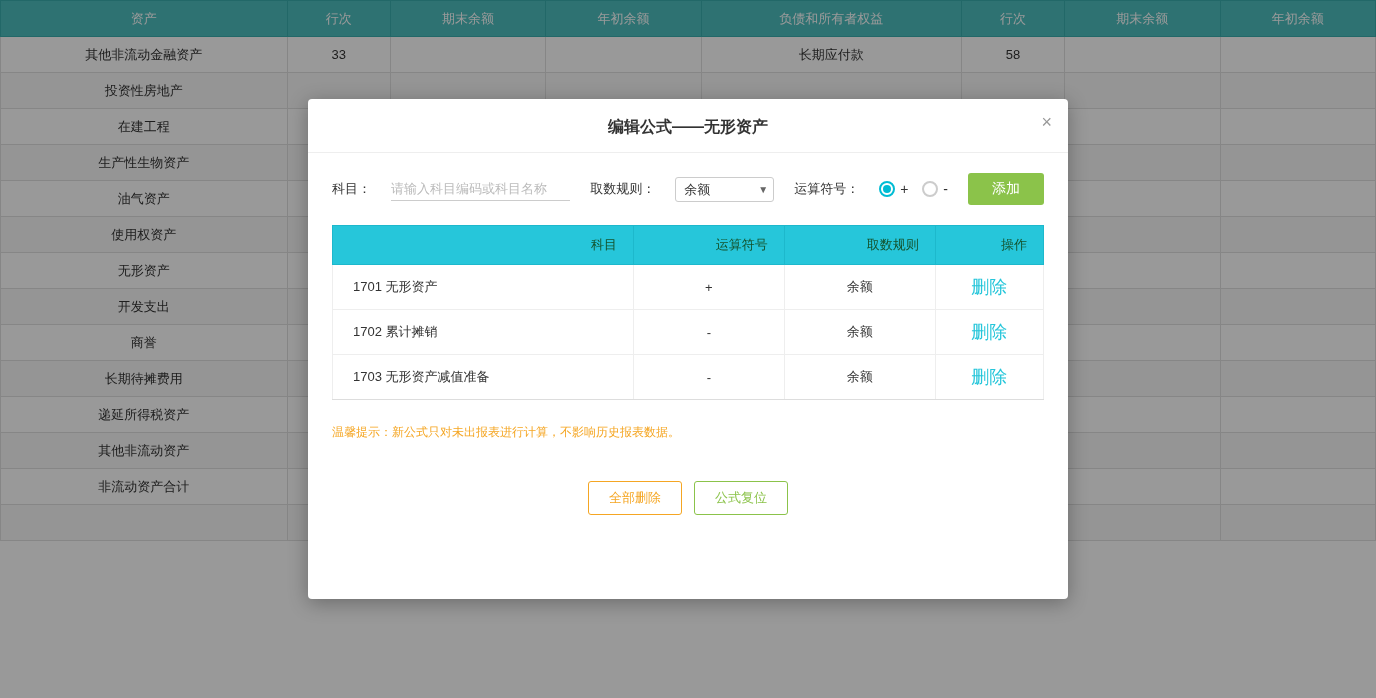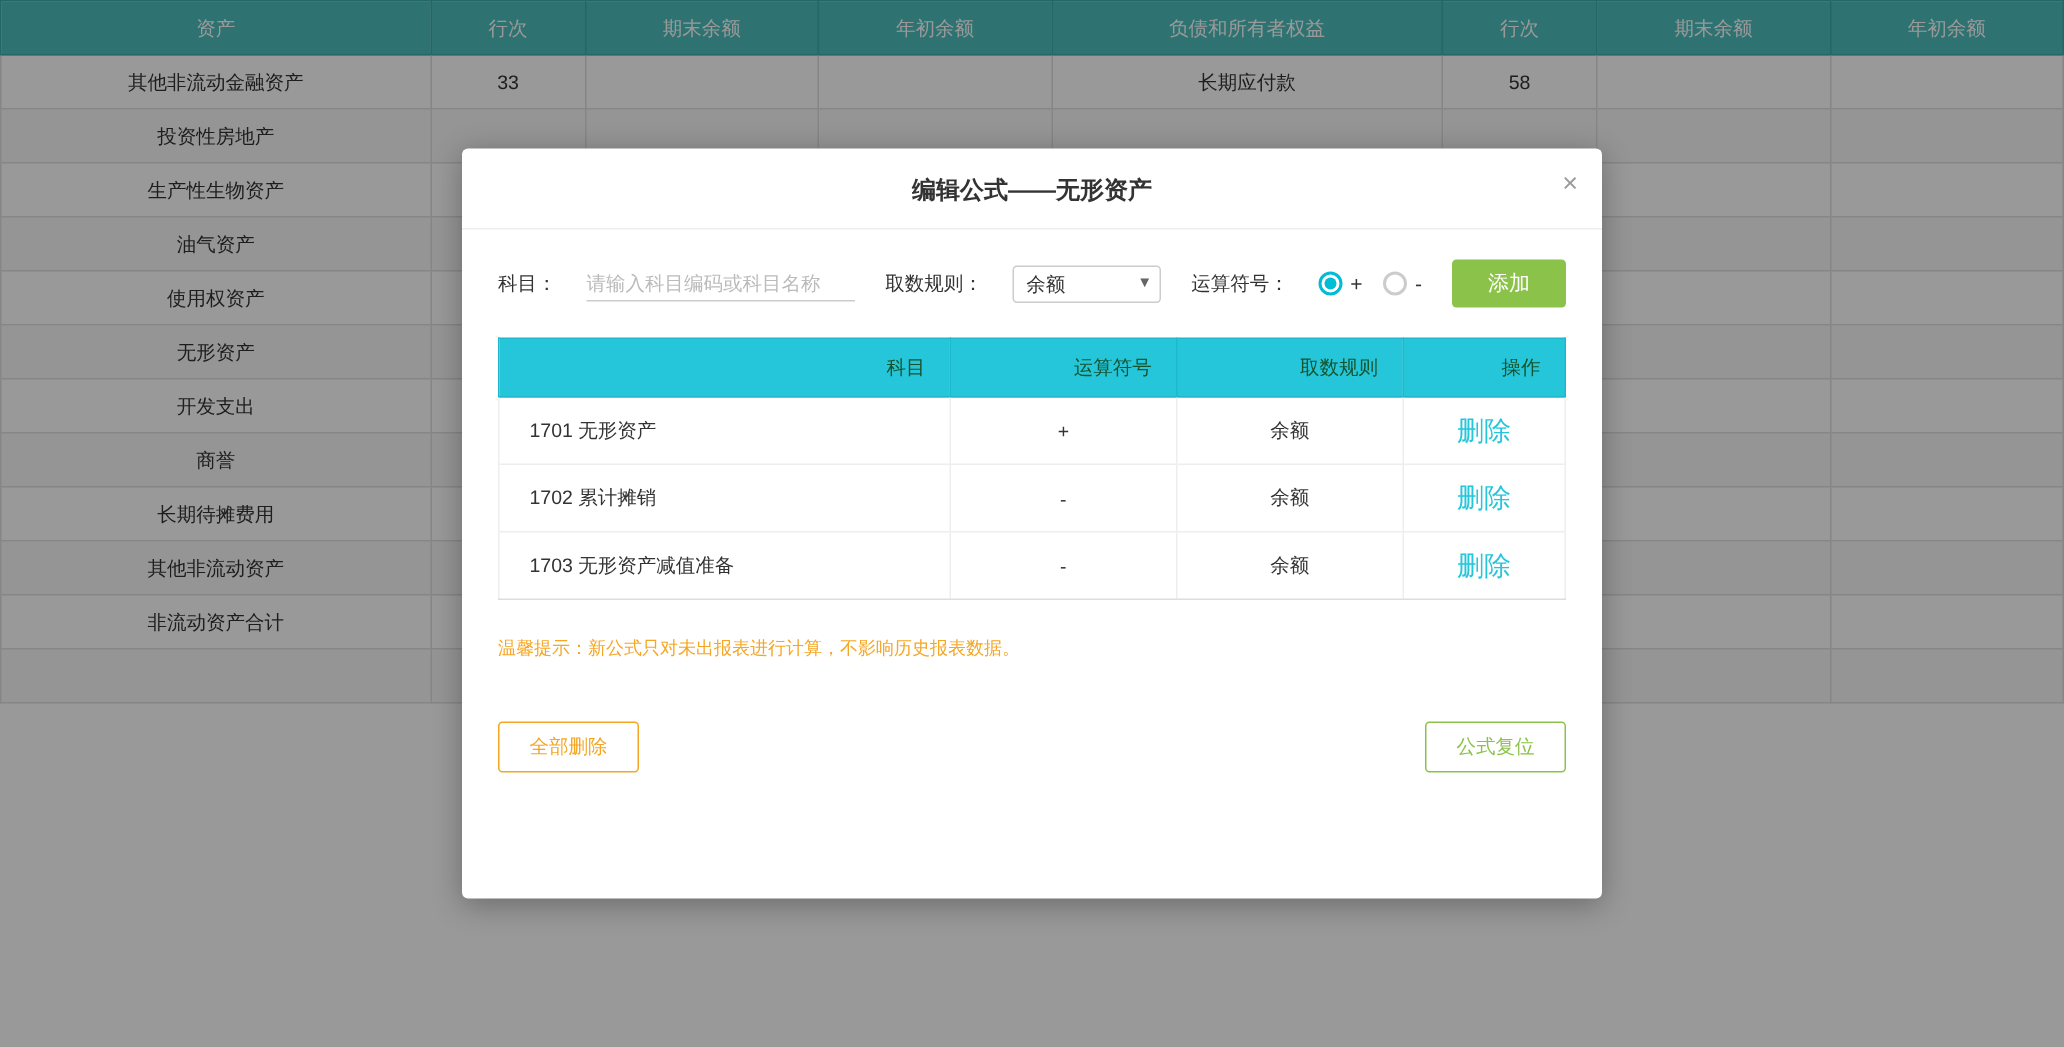--- a/index.html
+++ b/index.html
@@ -230,21 +230,21 @@
       color: #999;
       font-size: 12px;
       margin-top: 24px;
       margin-bottom: 10px;
     }
     .tip-text span { color: #f5a623; }
 
     
     .modal-footer {
       display: flex;
-      justify-content: space-between;
+      justify-content: center;
       gap: 12px;
       padding: 10px 24px 20px;
     }
     .btn-outline {
       background: #fff;
       border: 1px solid #8bc34a;
       color: #8bc34a;
       border-radius: 3px;
       padding: 7px 20px;
       font-size: 13px;
@@ -287,20 +287,30 @@
           <td>投资性房地产</td>
           <td></td>
           <td></td>
           <td></td>
           <td></td>
           <td></td>
           <td></td>
           <td></td>
         </tr>
         <tr>
+          <td>在建工程</td>
+          <td></td>
+          <td></td>
+          <td></td>
+          <td></td>
+          <td></td>
+          <td></td>
+          <td></td>
+        </tr>
+        <tr>
           <td>生产性生物资产</td>
           <td></td>
           <td></td>
           <td></td>
           <td></td>
           <td></td>
           <td></td>
           <td></td>
         </tr>
         <tr>
@@ -348,20 +358,30 @@
           <td></td>
           <td></td>
           <td></td>
           <td></td>
           <td></td>
           <td></td>
           <td></td>
         </tr>
         <tr>
           <td>长期待摊费用</td>
+          <td></td>
+          <td></td>
+          <td></td>
+          <td></td>
+          <td></td>
+          <td></td>
+          <td></td>
+        </tr>
+        <tr>
+          <td>递延所得税资产</td>
           <td></td>
           <td></td>
           <td></td>
           <td></td>
           <td></td>
           <td></td>
           <td></td>
         </tr>
         <tr>
           <td>其他非流动资产</td>

